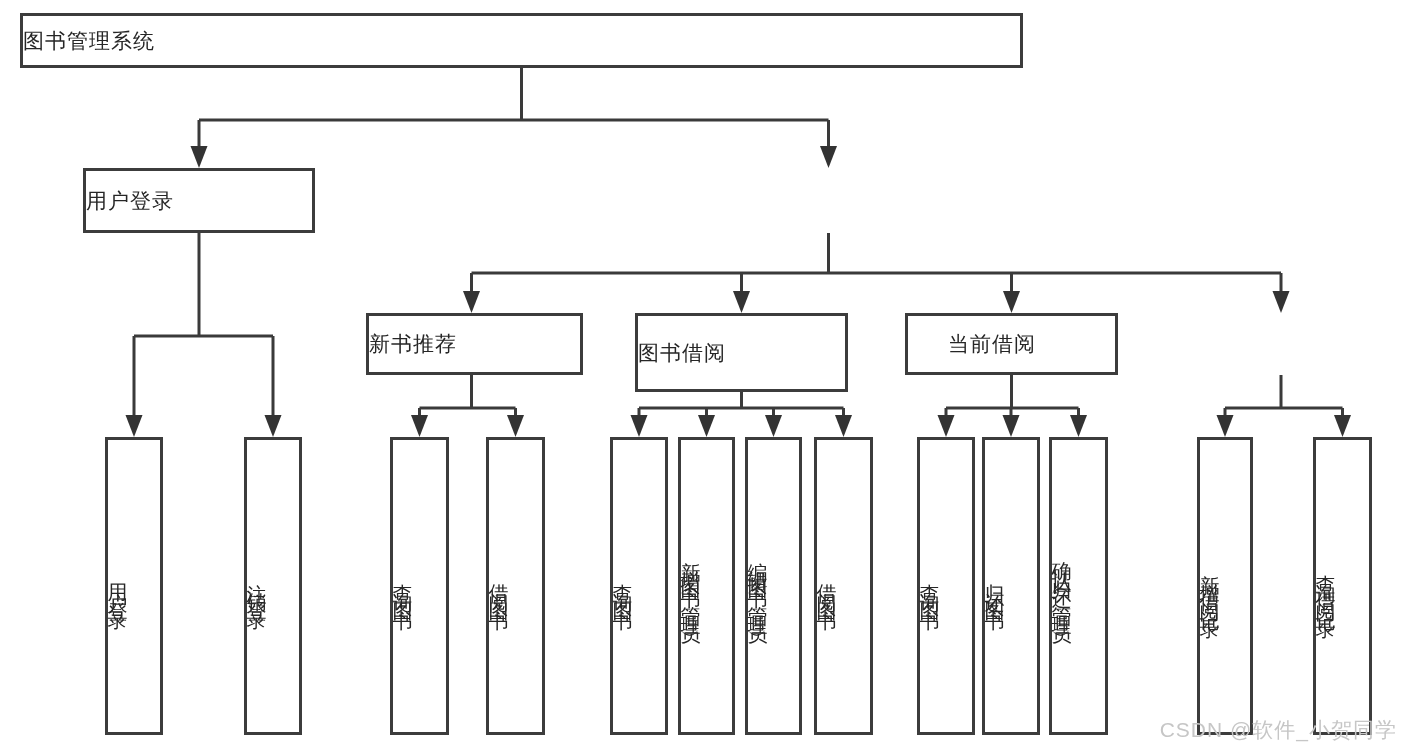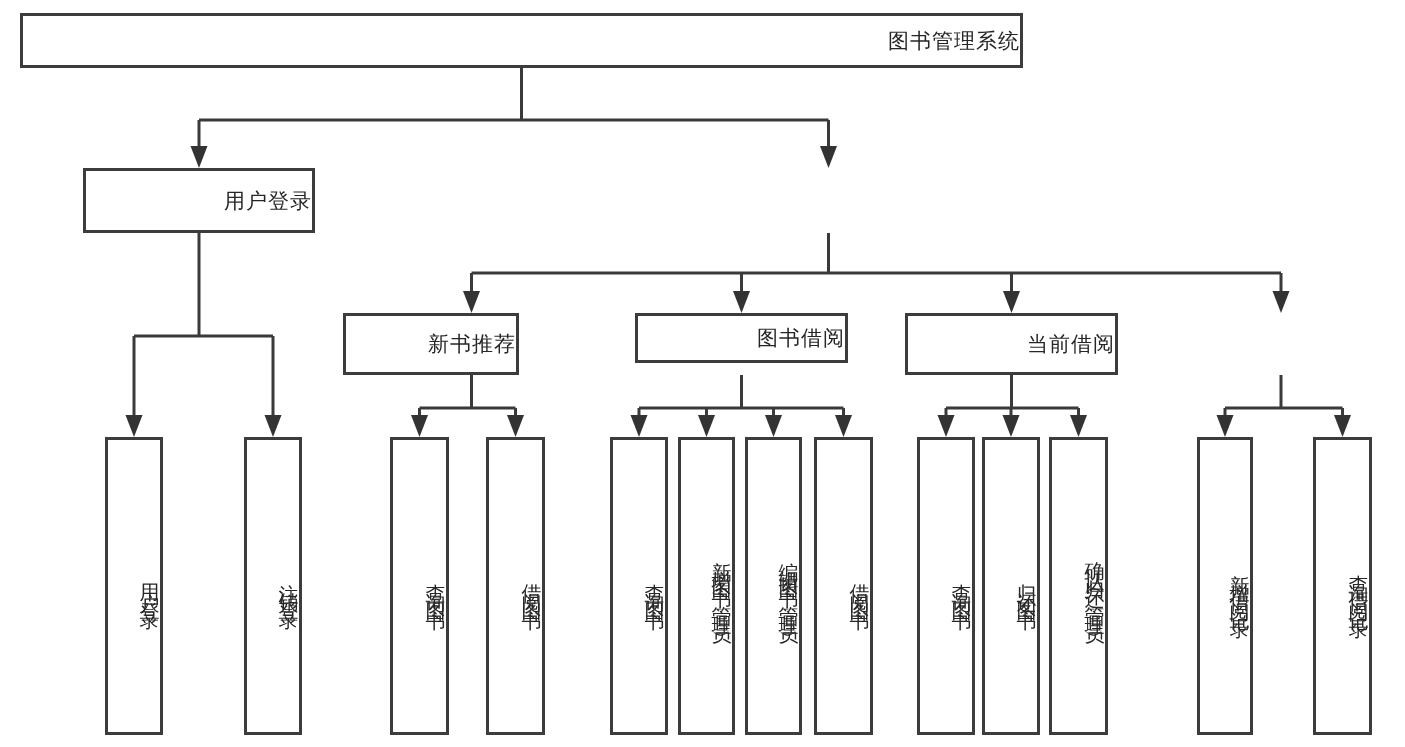--- a/index.html
+++ b/index.html
@@ -26,21 +26,21 @@
     stroke-linejoin: miter;
   }
   .edges .arrowheads { fill: #333333; }
   .node {
     position: absolute;
     box-sizing: border-box;
     border: 3px solid #3c3c3c;
     background: #ffffff;
     display: flex;
     align-items: center;
-    justify-content: flex-end;
+    justify-content: flex-start;
     color: #262626;
     z-index: 2;
   }
   .node .hlabel {
     font-size: 21px;
     letter-spacing: 1px;
     white-space: nowrap;
   }
   .leaf { top: 437px; height: 298px; }
   .leaf .vlabel {
@@ -48,23 +48,23 @@
     text-orientation: mixed;
     font-size: 20px;
     letter-spacing: 9px;
     line-height: 1;
     white-space: nowrap;
   }
   
   #n-root           { left: 20px;   top: 13px;  width: 1003px; height: 55px; }
   #n-user-login     { left: 83px;   top: 168px; width: 232px;  height: 65px; }
   #n-book-mgmt      { left: 712px;  top: 168px; width: 233px;  height: 65px; }
-  #n-new-book       { left: 343px;  top: 313px; width: 176px;  height: 62px; }
-  #n-book-borrow    { left: 635px;  top: 313px; width: 213px;  height: 50px; }
-  #n-current-borrow { left: 905px;  top: 313px; width: 213px;  height: 62px; }
+  #n-new-book       { left: 366px;  top: 313px; width: 217px;  height: 62px; }
+  #n-book-borrow    { left: 635px;  top: 313px; width: 213px;  height: 79px; }
+  #n-current-borrow { left: 905px;  top: 313px; width: 213px;  height: 62px; padding-left: 40px; }
   #n-borrow-record  { left: 1172px; top: 313px; width: 218px;  height: 62px; }
   #n-leaf-login      { left: 105px;  width: 58px; }
   #n-leaf-logout     { left: 244px;  width: 58px; }
   #n-leaf-nbr-query  { left: 390px;  width: 59px; }
   #n-leaf-nbr-borrow { left: 486px;  width: 59px; }
   #n-leaf-bb-query   { left: 610px;  width: 58px; }
   #n-leaf-bb-add     { left: 678px;  width: 57px; }
   #n-leaf-bb-edit    { left: 745px;  width: 57px; }
   #n-leaf-bb-borrow  { left: 814px;  width: 59px; }
   #n-leaf-cb-query   { left: 917px;  width: 58px; }
@@ -177,14 +177,15 @@
     <span class="vlabel">确认归还（管理员）</span>
   </div>
 
   <div class="node leaf" id="n-leaf-br-add">
     <span class="vlabel">新增借阅记录</span>
   </div>
   <div class="node leaf" id="n-leaf-br-query">
     <span class="vlabel">查询借阅记录</span>
   </div>
 
+  <div class="watermark">CSDN @软件_小贺同学</div>
 
 </div>
 
 </body></html>

